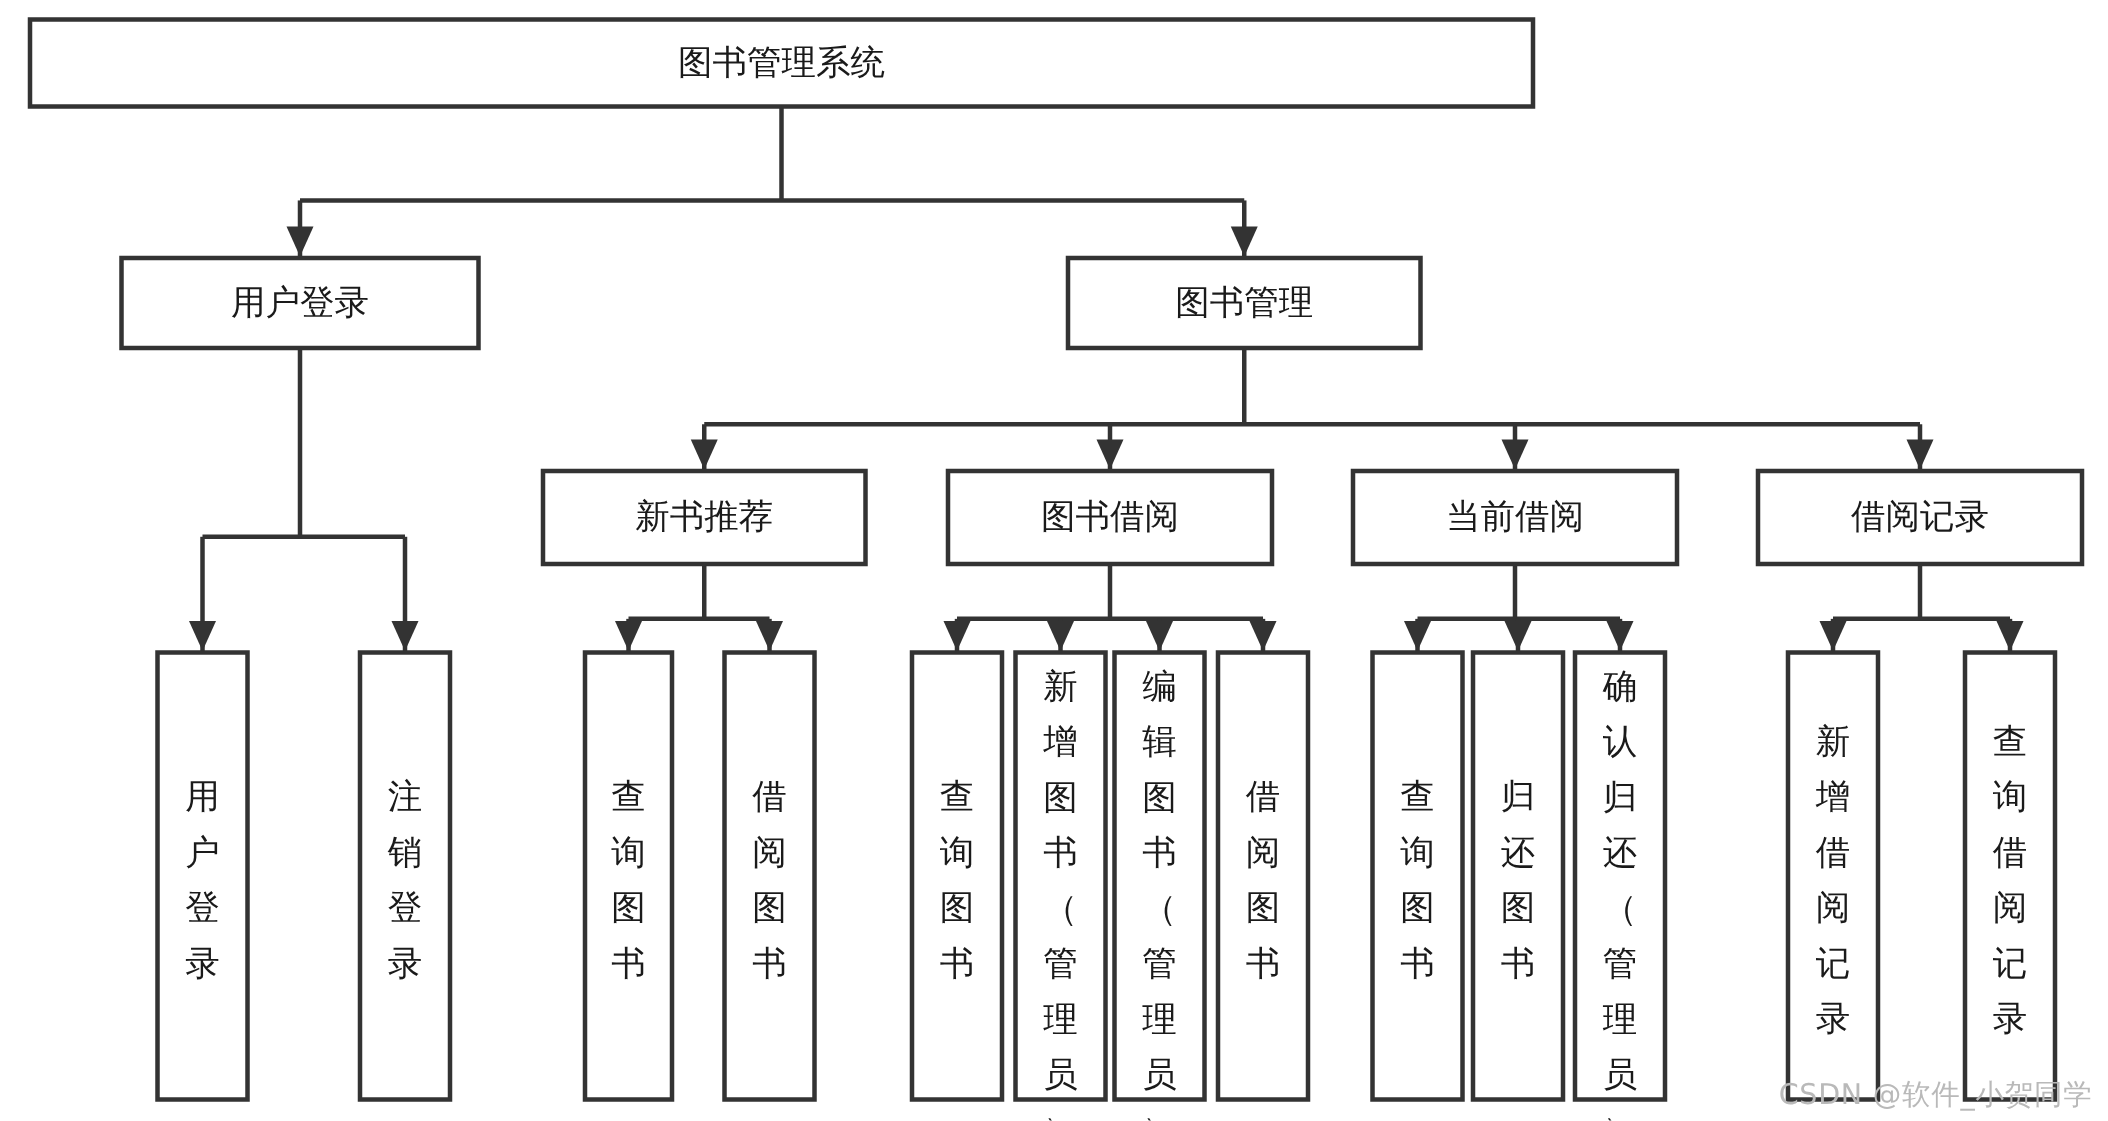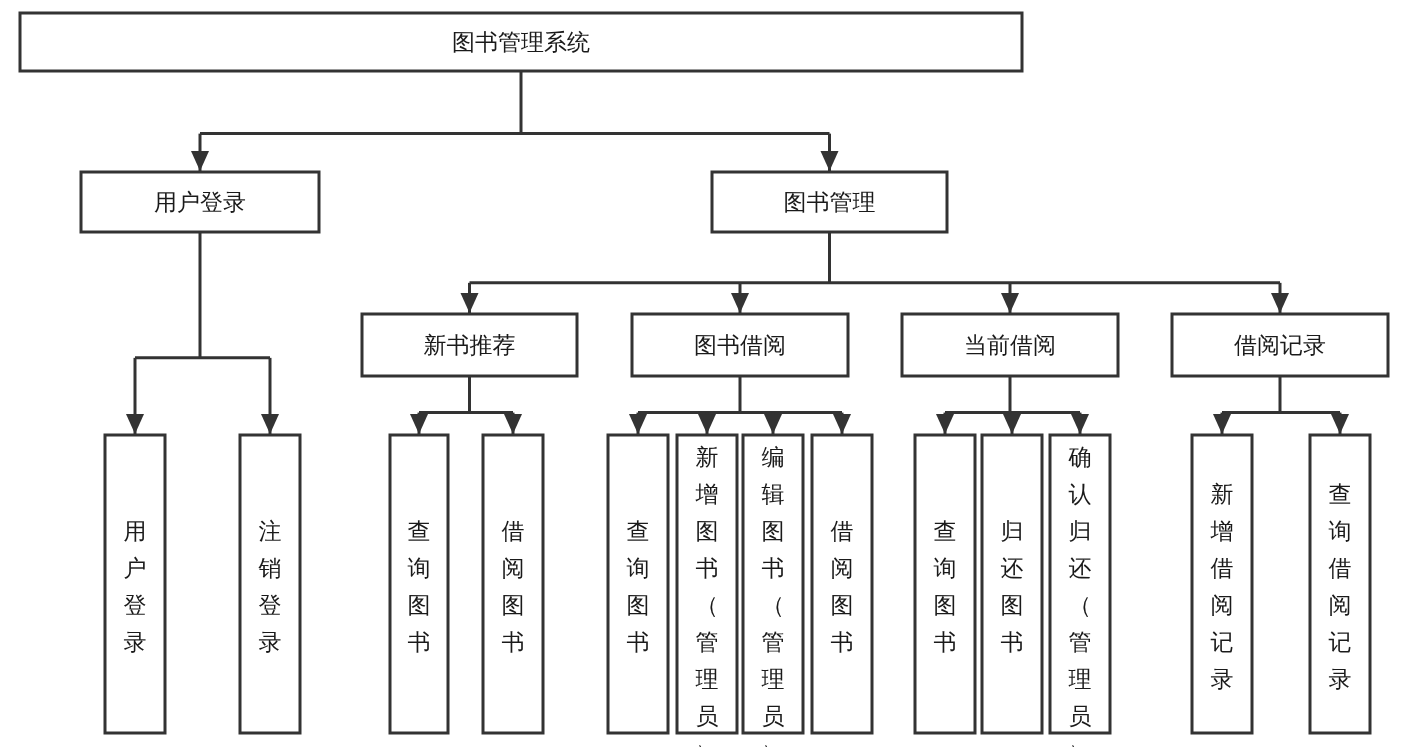--- a/index.html
+++ b/index.html
@@ -203,13 +203,14 @@
         <g>
           <rect x="1192" y="435" width="60" height="298" class="node-box"></rect>
           <text x="1222" class="leaf-label-v"><tspan x="1222" y="501.86">新</tspan><tspan x="1222" y="538.86">增</tspan><tspan x="1222" y="575.86">借</tspan><tspan x="1222" y="612.86">阅</tspan><tspan x="1222" y="649.86">记</tspan><tspan x="1222" y="686.86">录</tspan></text>
         </g>
         <g>
           <rect x="1310" y="435" width="60" height="298" class="node-box"></rect>
           <text x="1340" class="leaf-label-v"><tspan x="1340" y="501.86">查</tspan><tspan x="1340" y="538.86">询</tspan><tspan x="1340" y="575.86">借</tspan><tspan x="1340" y="612.86">阅</tspan><tspan x="1340" y="649.86">记</tspan><tspan x="1340" y="686.86">录</tspan></text>
         </g>
       </g>
   </svg>
+  <div class="watermark">CSDN @软件_小贺同学</div>
 </div>
 
 </body></html>

